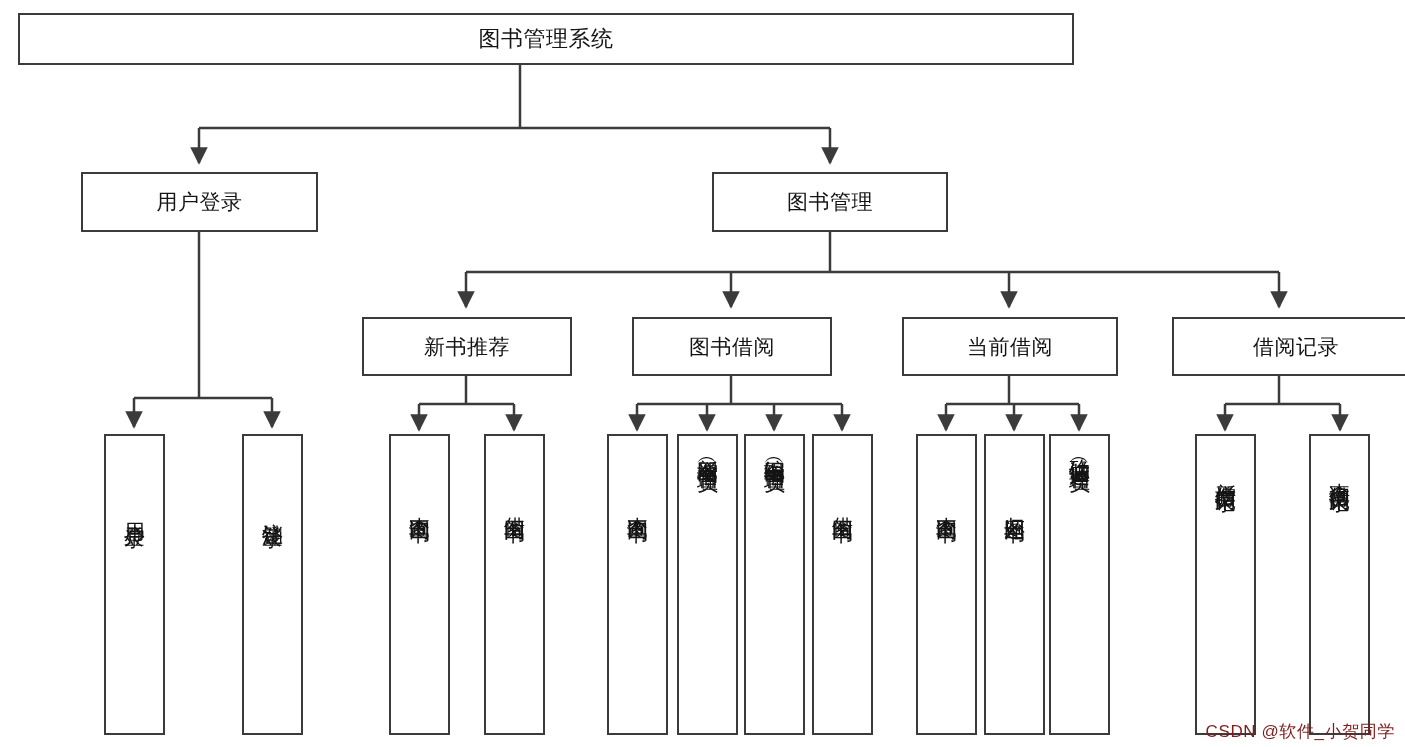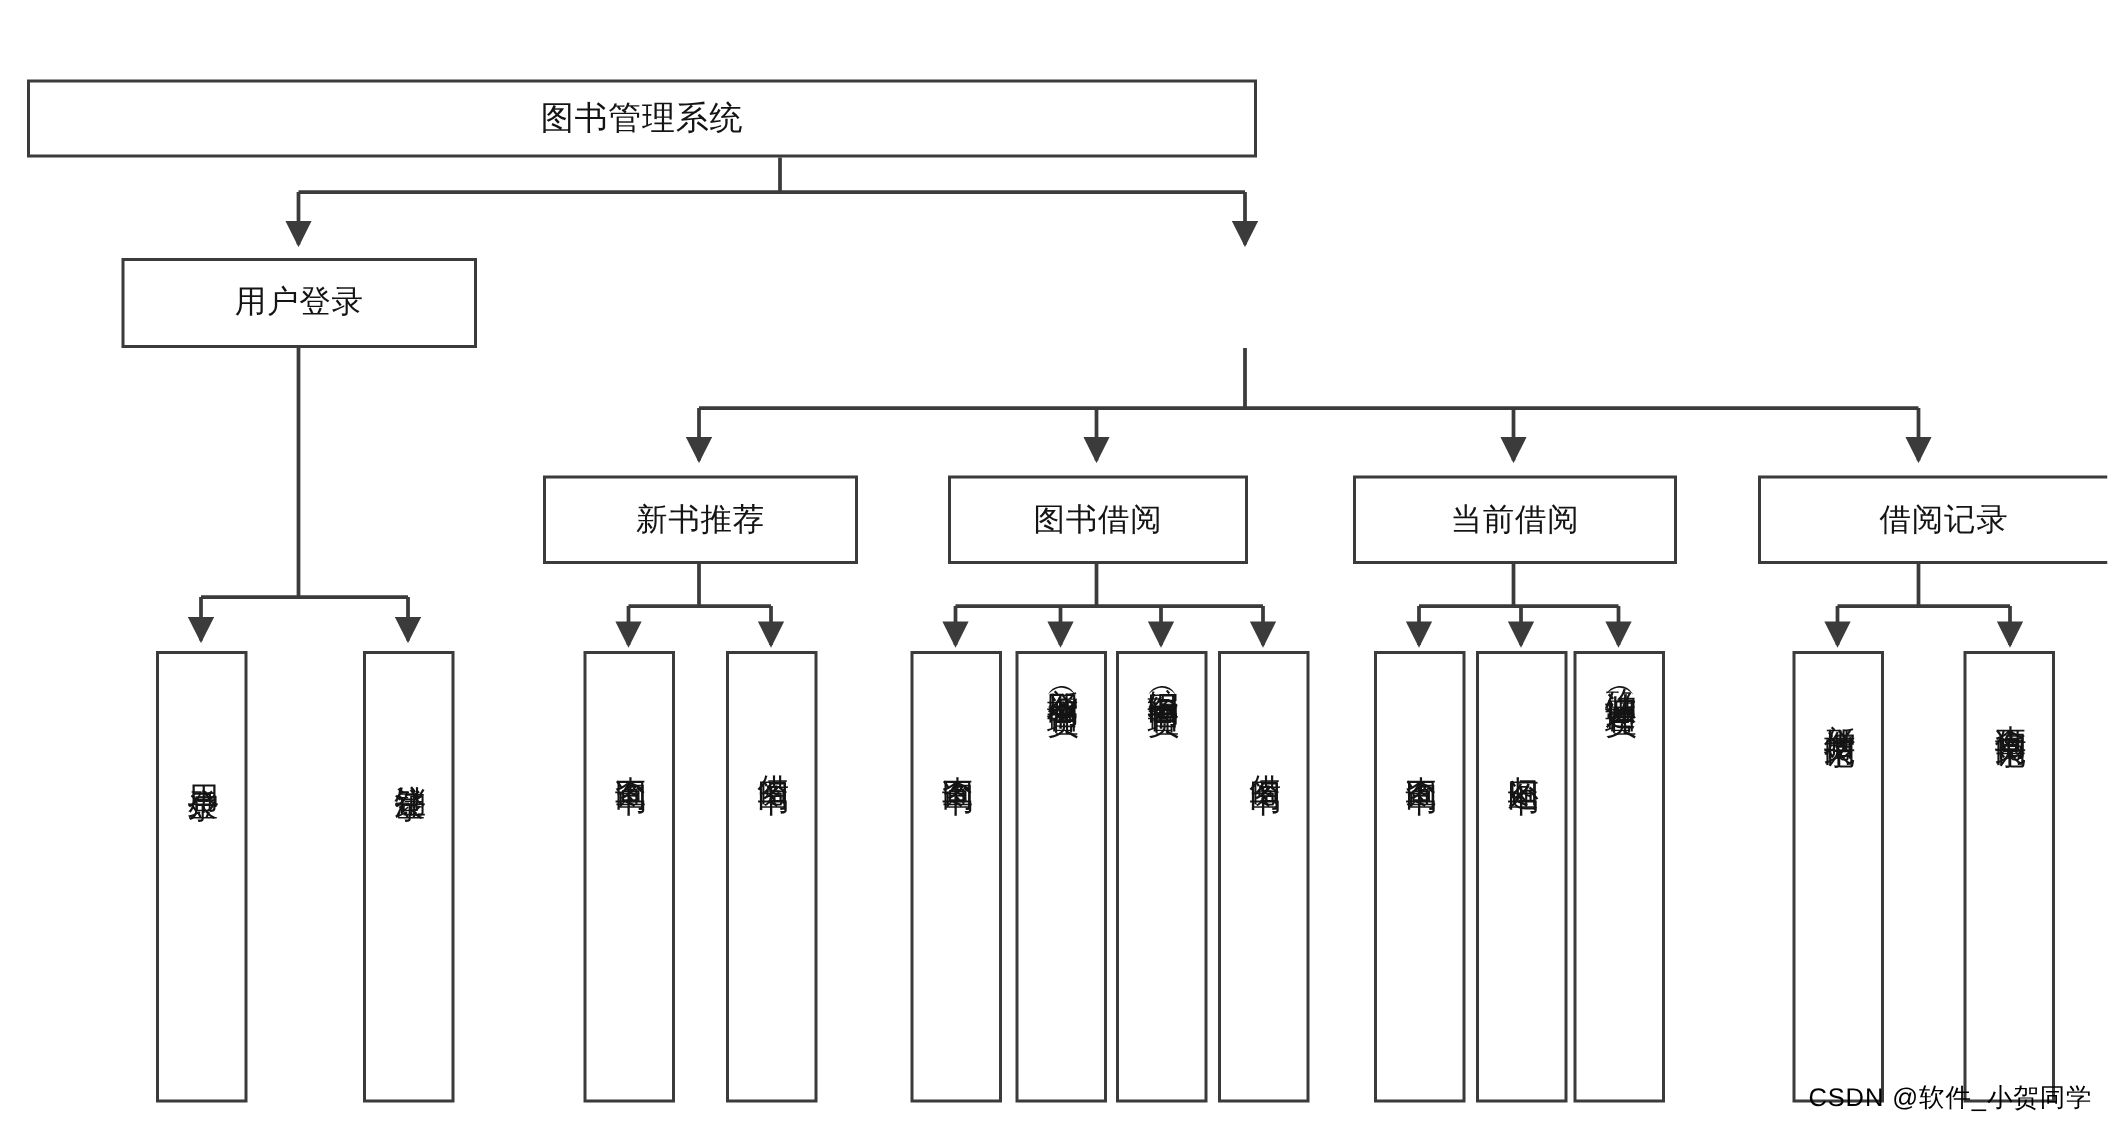--- a/index.html
+++ b/index.html
@@ -68,21 +68,21 @@
     max-height: 280px;
   }
   .node.v.tall .label {
     max-height: 290px;
   }
   #watermark {
     position: absolute;
     right: 10px;
     bottom: 4px;
     font-size: 17px;
-    color: #000000;
+    color: #7f1d1d;
     letter-spacing: 0.6px;
     white-space: nowrap;
     user-select: none;
   }
 </style>
 </head>
 <body>
 
 <div id="canvas">
 
@@ -129,27 +129,30 @@
       <path d="M 1014 404 L 1014 430" marker-end="url(#arrow)"></path>
       <path d="M 1079 404 L 1079 430" marker-end="url(#arrow)"></path>
 
       <path d="M 1279 376 L 1279 404"></path>
       <path d="M 1225 404 L 1340 404"></path>
       <path d="M 1225 404 L 1225 430" marker-end="url(#arrow)"></path>
       <path d="M 1340 404 L 1340 430" marker-end="url(#arrow)"></path>
     </g>
   </svg>
 
-  <div class="node h root" style="left:18px; top:13px; width:820px; height:52px;margin-top:40px;">
+  <div class="node h root" style="left:18px; top:13px; width:1056px; height:52px;">
     <span class="label">图书管理系统</span>
   </div>
 
   <div class="node h" style="left:81px; top:172px; width:237px; height:60px;">
     <span class="label">用户登录</span>
   </div>
+  <div class="node h" style="left:712px; top:172px; width:236px; height:60px;">
+    <span class="label">图书管理</span>
+  </div>
 
   <div class="node h" style="left:362px; top:317px; width:210px; height:59px;">
     <span class="label">新书推荐</span>
   </div>
   <div class="node h" style="left:632px; top:317px; width:200px; height:59px;">
     <span class="label">图书借阅</span>
   </div>
   <div class="node h" style="left:902px; top:317px; width:216px; height:59px;justify-content:center;">
     <span class="label">当前借阅</span>
   </div>

